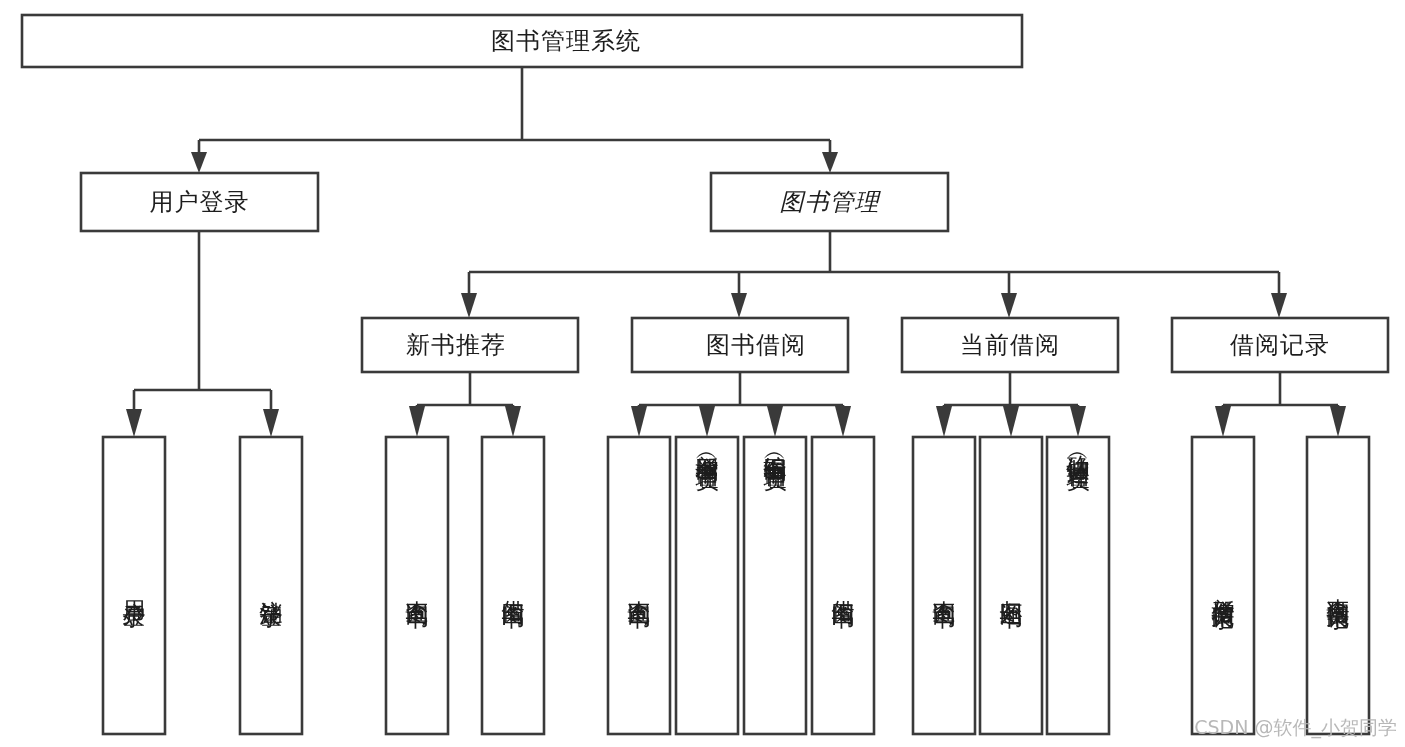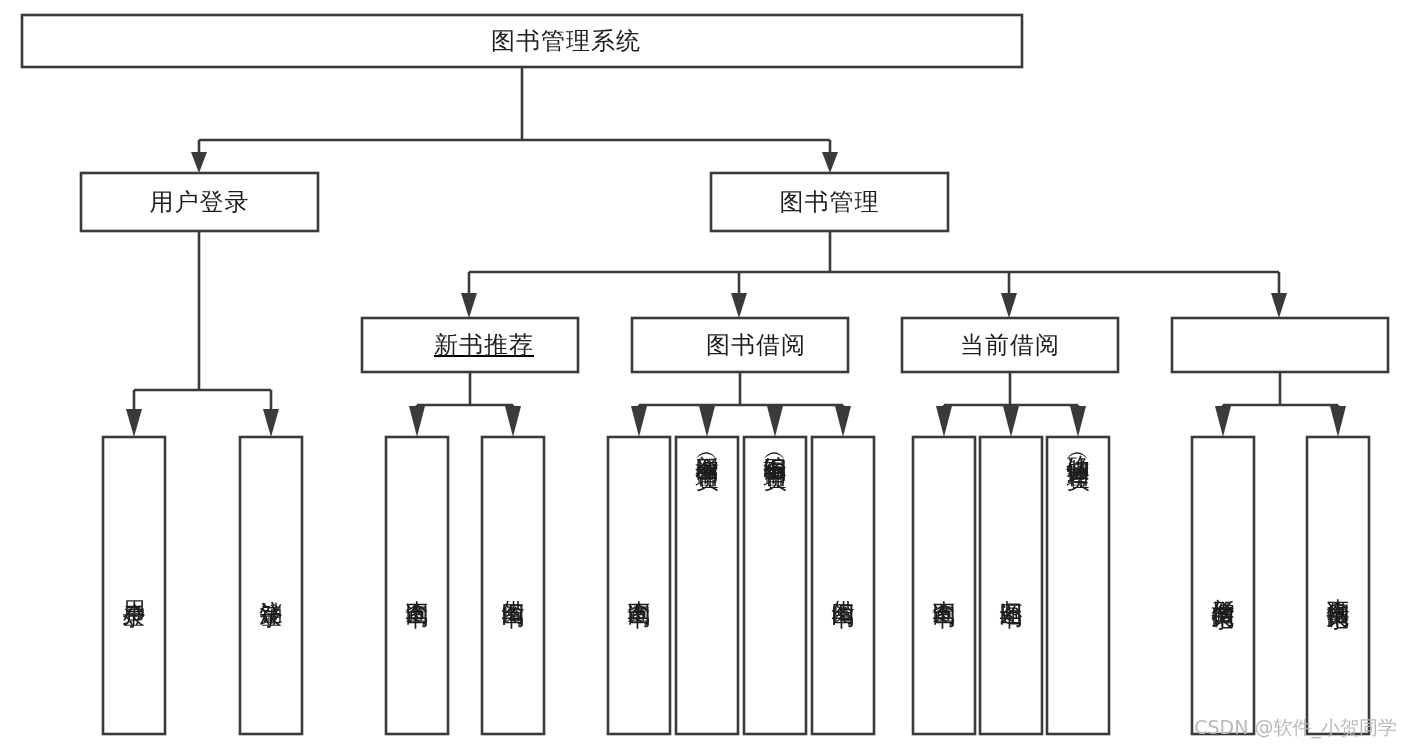--- a/index.html
+++ b/index.html
@@ -180,33 +180,36 @@
 
   </svg>
 
   <div class="hlabel-wrap" style="left:22px; top:15px; width:1000px; height:52px;margin-left:44px;">
     <span class="hlabel-text">图书管理系统</span>
   </div>
 
   <div class="hlabel-wrap" style="left:81px; top:173px; width:237px; height:58px;">
     <span class="hlabel-text">用户登录</span>
   </div>
-  <div class="hlabel-wrap" style="left:711px; top:173px; width:237px; height:58px;">
+  <div class="hlabel-wrap" style="left:711px; top:173px; width:237px; height:58px;font-style:italic;">
     <span class="hlabel-text">图书管理</span>
   </div>
 
-  <div class="hlabel-wrap" style="left:380px; top:318px; width:208px; height:54px;text-decoration:underline;">
+  <div class="hlabel-wrap" style="left:352px; top:318px; width:208px; height:54px;">
     <span class="hlabel-text">新书推荐</span>
   </div>
   <div class="hlabel-wrap" style="left:632px; top:318px; width:248px; height:54px;">
     <span class="hlabel-text">图书借阅</span>
   </div>
   <div class="hlabel-wrap" style="left:902px; top:318px; width:216px; height:54px;">
     <span class="hlabel-text">当前借阅</span>
   </div>
+  <div class="hlabel-wrap" style="left:1172px; top:318px; width:216px; height:54px;">
+    <span class="hlabel-text">借阅记录</span>
+  </div>
 
   <div class="vlabel-wrap" style="left:103px; top:437px; width:62px; height:297px;">
     <span class="vlabel-text">用户登录</span>
   </div>
   <div class="vlabel-wrap" style="left:240px; top:437px; width:62px; height:297px;">
     <span class="vlabel-text">注销登录</span>
   </div>
 
   <div class="vlabel-wrap" style="left:386px; top:437px; width:62px; height:297px;">
     <span class="vlabel-text">查询图书</span>

